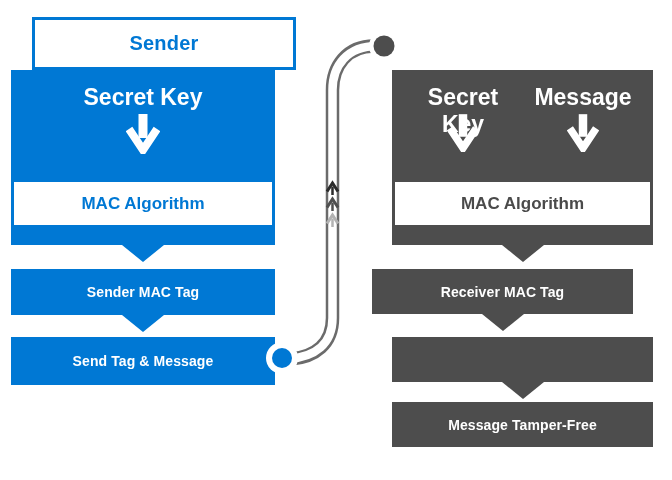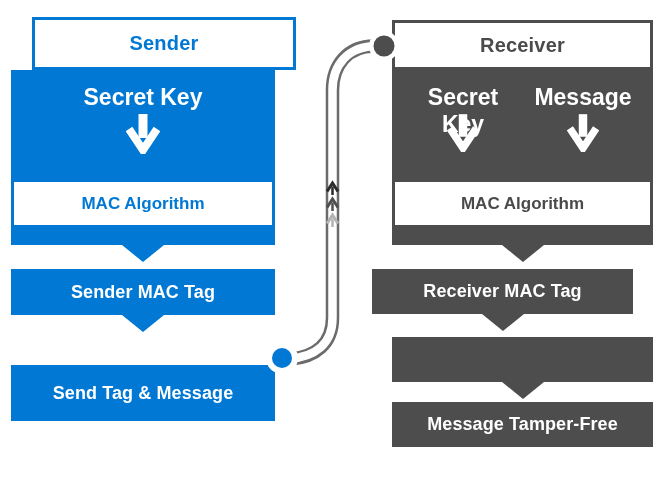--- a/index.html
+++ b/index.html
@@ -12,41 +12,41 @@
     position: relative;
     width: 672px;
     height: 480px;
     background: #ffffff;
     overflow: hidden;
   }
   .abs { position: absolute; }
 
   
   .flex-center { display: flex; align-items: center; justify-content: center; }
-  .bar-label { font-size: 18px; font-weight: 600; letter-spacing: .1px; }
+  .bar-label { font-size: 14px; font-weight: 600; letter-spacing: .1px; }
   .hdr-label { font-size: 20px; font-weight: 700; letter-spacing: .2px; }
 
   
   .blue-bg   { background: #0078D4; color: #ffffff; }
   .blue-text { color: #0078D4; }
 
   .sender-header {
     left: 11px; top: 17px; width: 264px; height: 53px;
     background: #ffffff; border: 3px solid #0078D4; color: #0078D4; margin-left: 21px;
   }
   .sender-block { left: 11px; top: 70px; width: 264px; height: 175px; }
   .block-key-label { top: 14px; left: 0; width: 100%; text-align: center;
     font-size: 23px; font-weight: 600; color: #fff; }
   .block-arrow { left: 50%; top: 44px; transform: translateX(-50%); }
   .mac-strip {
     left: 3px; top: 112px; width: 258px; height: 43px;
     background: #ffffff; font-size: 17px; font-weight: 600;
   }
   .sender-mac-bar { left: 11px; top: 269px; width: 264px; height: 46px; }
-  .send-tag-bar   { left: 11px; top: 337px; width: 264px; height: 56px; margin-top: 28px; }
+  .send-tag-bar   { left: 11px; top: 337px; width: 264px; height: 48px; }
 
   
   .dark-bg   { background: #4D4D4D; color: #ffffff; }
   .dark-text { color: #4A4A4A; }
 
   .receiver-header {
     left: 392px; top: 20px; width: 261px; height: 50px;
     background: #ffffff; border: 3px solid #4D4D4D; color: #4A4A4A;
   }
   .receiver-block { left: 392px; top: 70px; width: 261px; height: 175px; }
@@ -100,23 +100,20 @@
 
   <div class="abs sender-mac-bar blue-bg flex-center">
     <span class="bar-label">Sender MAC Tag</span>
     <div class="tab tab-blue"></div>
   </div>
 
   <div class="abs send-tag-bar blue-bg flex-center">
     <span class="bar-label">Send Tag &amp; Message</span>
   </div>
 
-  <div class="abs receiver-header flex-center">
-    <span class="hdr-label">Receiver</span>
-  </div>
 
   <div class="abs receiver-block dark-bg">
     <div class="abs col col-1">
       <div class="abs block-key-label">Secret Key</div>
       <svg class="abs block-arrow" width="32" height="38" viewBox="0 0 34 40">
         <path d="M17 0 V24" stroke="#ffffff" stroke-width="9" fill="none"></path>
         <path d="M3 15 L17 36 L31 15" stroke="#ffffff" stroke-width="8" fill="none"></path>
       </svg>
     </div>
     <div class="abs col col-2">

